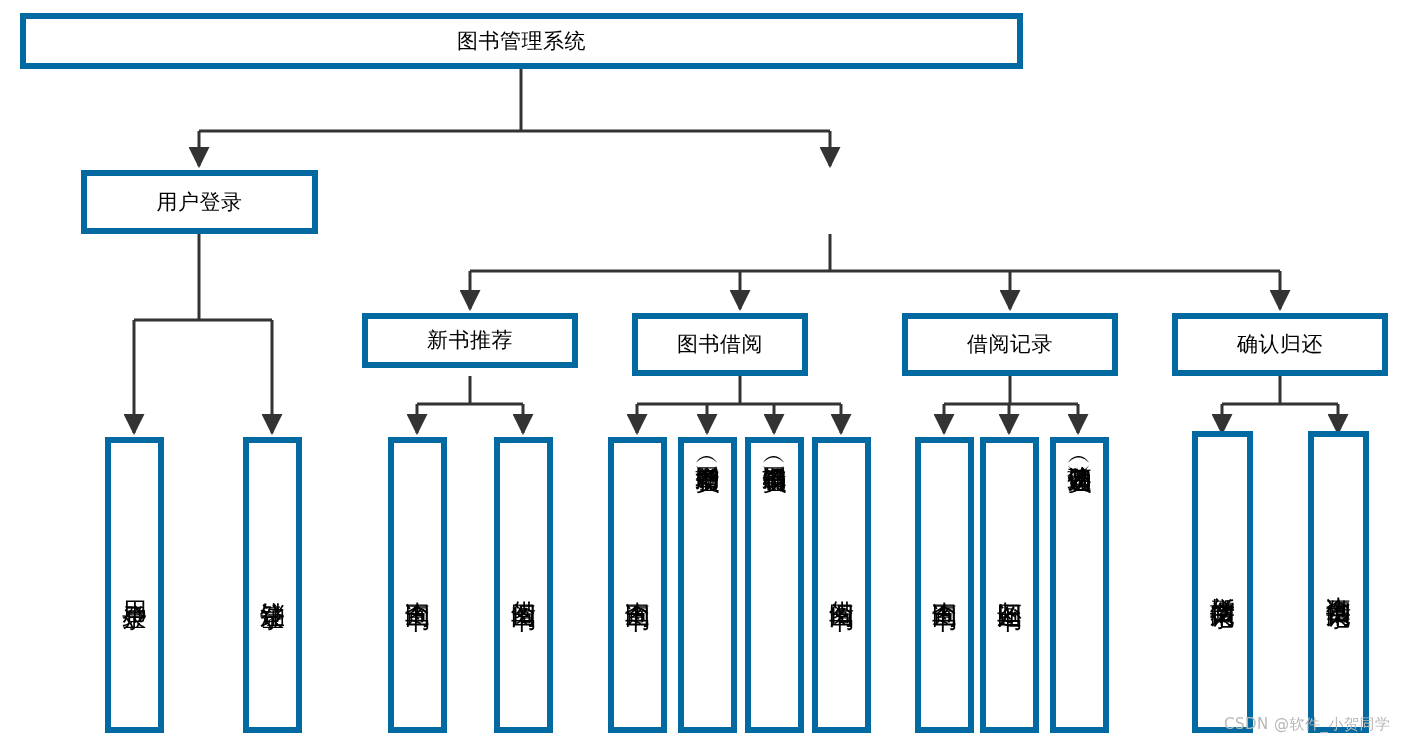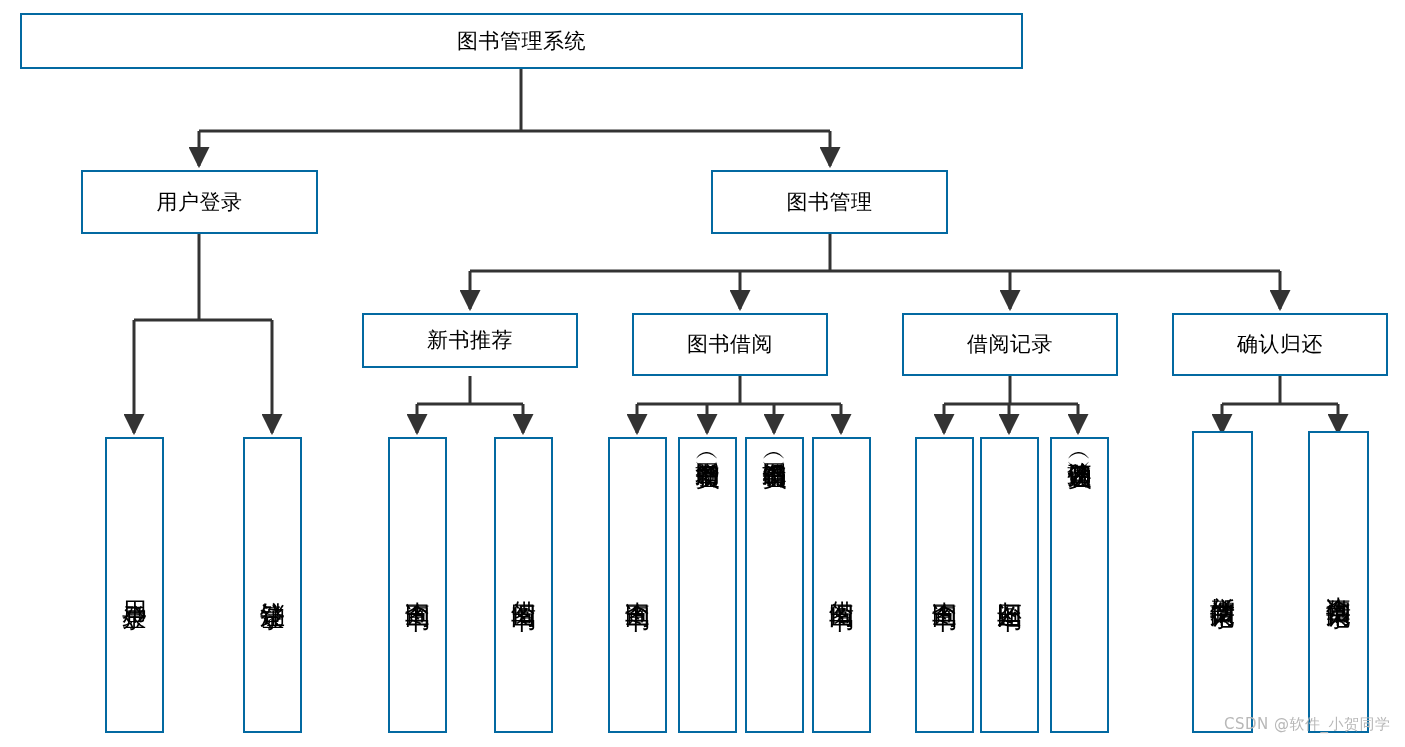--- a/index.html
+++ b/index.html
@@ -22,21 +22,21 @@
     left: 0;
     top: 0;
     width: 1405px;
     height: 747px;
     pointer-events: none;
   }
   .node {
     position: absolute;
     box-sizing: border-box;
     background: #ffffff;
-    border: 2px solid #0369a1;
+    border: 6px solid #0369a1;
     display: flex;
     align-items: center;
     justify-content: center;
     color: #000000;
   }
   .node .label {
     display: block;
     text-align: center;
     line-height: 1.18;
     color: #000000;
@@ -133,28 +133,25 @@
     </g>
   </svg>
 
   <div class="node horiz" style="left:20px; top:13px; width:1003px; height:56px;">
     <span class="label">图书管理系统</span>
   </div>
 
   <div class="node horiz" style="left:81px; top:170px; width:237px; height:64px;">
     <span class="label">用户登录</span>
   </div>
-  <div class="node horiz" style="left:711px; top:170px; width:237px; height:64px;">
-    <span class="label">图书管理</span>
-  </div>
 
   <div class="node horiz" style="left:362px; top:313px; width:216px; height:55px;">
     <span class="label">新书推荐</span>
   </div>
-  <div class="node horiz" style="left:632px; top:313px; width:196px; height:63px;">
+  <div class="node horiz" style="left:632px; top:313px; width:176px; height:63px;">
     <span class="label">图书借阅</span>
   </div>
   <div class="node horiz" style="left:902px; top:313px; width:216px; height:63px;">
     <span class="label">借阅记录</span>
   </div>
   <div class="node horiz" style="left:1172px; top:313px; width:216px; height:63px;">
     <span class="label">确认归还</span>
   </div>
 
   <div class="node vert center" style="left:105px; top:437px; width:59px; height:296px;">

